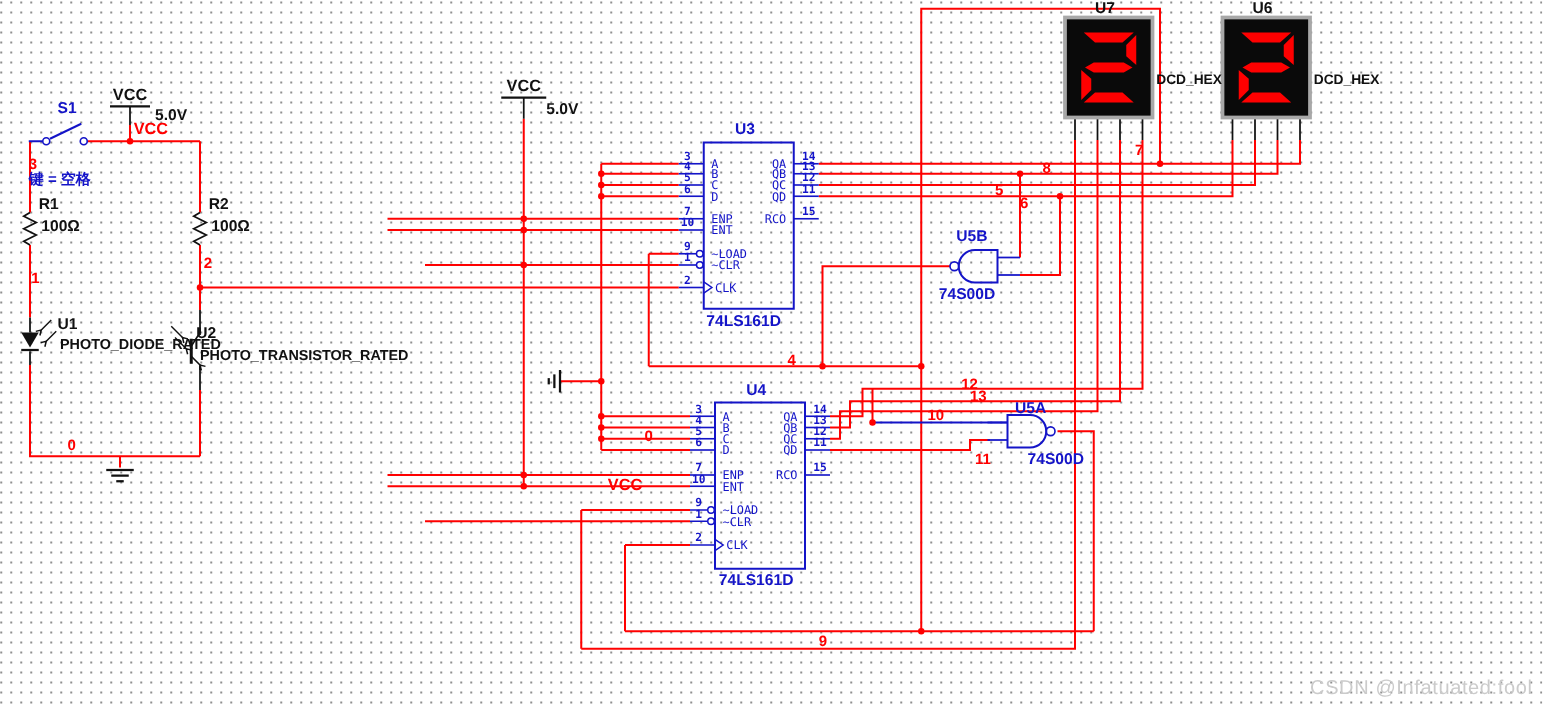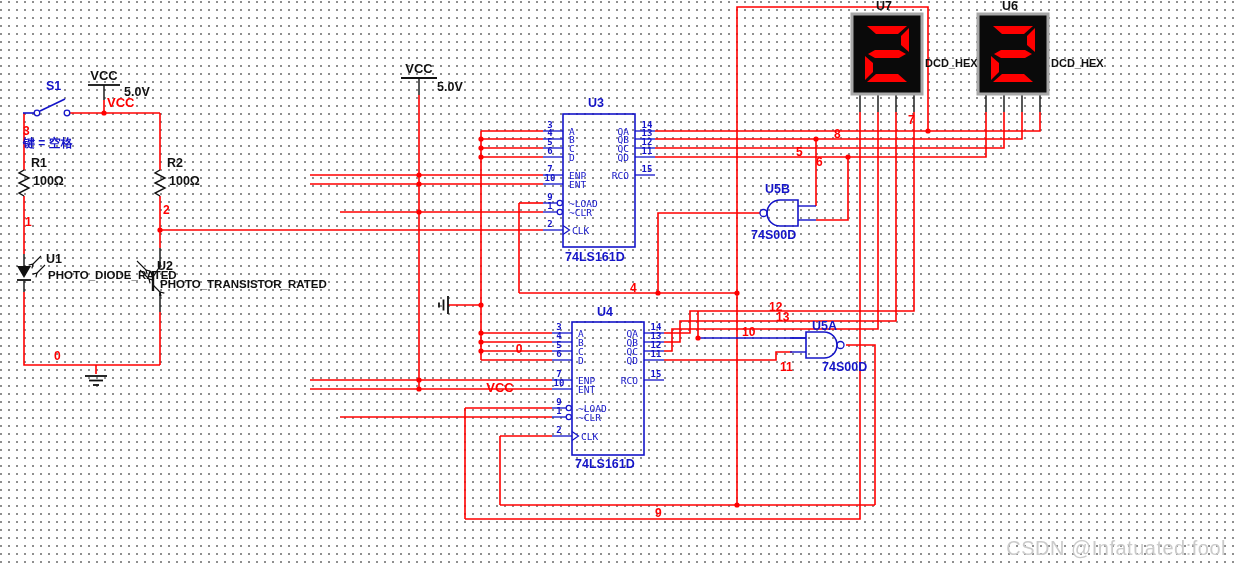--- a/index.html
+++ b/index.html
@@ -4,21 +4,21 @@
 <style>
   html,body{margin:0;padding:0;background:#fff;}
   .canvas{
     position:relative;width:1234px;height:566px;overflow:hidden;background:#ffffff;
     background-image:radial-gradient(circle,#8f8f8f 0.8px,transparent 1px);
     background-size:8px 8px;background-position:5px 6px;
     font-family:"Liberation Sans",sans-serif;
   }
   svg{position:absolute;left:0;top:0;}
   .watermark{
-    position:absolute;right:8px;bottom:6px;font-size:20px;letter-spacing:0.5px;
+    position:absolute;right:8px;bottom:6px;font-size:16px;letter-spacing:0.5px;
     color:#cbcbcb;font-family:"Liberation Sans",sans-serif;
   }
   text{font-family:"Liberation Sans",sans-serif;}
   .pintxt{font-family:"DejaVu Sans Mono",monospace;}
 </style>
 </head>
 <body>
 
 <div class="canvas">
   <svg id="schematic" width="1234" height="566" viewBox="0 0 1234 566">

